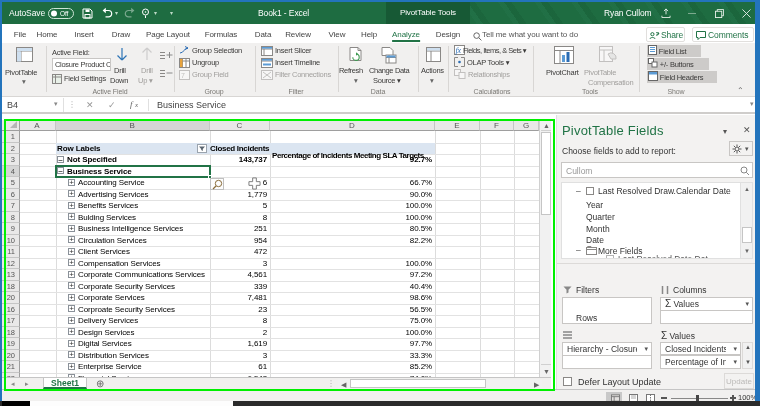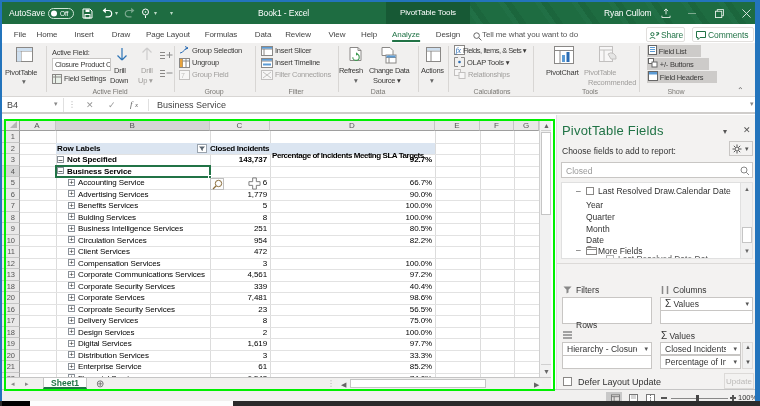--- a/index.html
+++ b/index.html
@@ -289,21 +289,21 @@
         <rect x="8" y="9" width="3" height="7" fill="#5b9bd5"></rect>
         <rect x="12.5" y="6" width="3" height="10" fill="#2b6cb3"></rect>
       </svg>
   <div class="rrow" style="left:544px;top:24px">PivotChart</div>
   <svg class="abs" style="left:597px;top:3px;opacity:.45" width="18" height="18" viewBox="0 0 18 18">
         <rect x="0.5" y="0.5" width="13" height="15" fill="#fff" stroke="#8a8886"></rect>
         <path d="M0.5 4 h13 M5 4 v11.5" stroke="#8a8886"></path>
         <path d="M9 8 a5 5 0 0 1 8 5 l-5 0 z" fill="#d8d8d8" stroke="#8a8886"></path>
       </svg>
   <div class="rrow gray" style="left:582px;top:24px">PivotTable</div>
-  <div class="rrow gray" style="left:586px;top:34px">Recommended</div>
+  <div class="rrow gray" style="left:586px;top:34px">Compensation</div>
   <div class="glabel" style="left:588px">Tools</div>
 
   <div class="showbtn" style="left:645px;top:1.5px;width:54px"><svg style="vertical-align:-1px" width="9" height="10" viewBox="0 0 9 10">
           <rect x="0.5" y="0.5" width="8" height="9" fill="#fff" stroke="#666"></rect>
           <path d="M2 2.5h5M2 4.5h5M2 6.5h5" stroke="#5b9bd5"></path>
         </svg> Field List</div>
   <div class="showbtn" style="left:645px;top:14.5px;width:62px"><svg style="vertical-align:-1px" width="10" height="10" viewBox="0 0 10 10">
           <rect x="0.5" y="0.5" width="5" height="5" fill="#fff" stroke="#666"></rect>
           <rect x="4" y="4" width="5" height="5" fill="#fff" stroke="#666"></rect>
         </svg> +/- Buttons</div>
@@ -495,21 +495,21 @@
   <span class="abs" style="left:186px;top:10px;color:#555;font-size:9px">✕</span>
   <div class="abs" style="left:5px;top:31px;font-size:8.5px">Choose fields to add to report:</div>
   <div class="abs" style="left:172px;top:26px;width:24px;height:15px;border:1px solid #c8c6c4;background:#f3f2f1">
     <svg class="abs" style="left:2px;top:2px" width="10" height="10" viewBox="0 0 10 10">
           <circle cx="5" cy="5" r="2" fill="none" stroke="#555"></circle>
           <path d="M5 0.5v2M5 7.5v2M0.5 5h2M7.5 5h2M1.8 1.8l1.4 1.4M6.8 6.8l1.4 1.4M8.2 1.8L6.8 3.2M3.2 6.8L1.8 8.2" stroke="#555"></path>
         </svg>
     <span class="abs" style="left:15px;top:3px;color:#555;font-size:7px">▾</span>
   </div>
   <div class="whitebox" style="left:4px;top:47px;width:192px;height:16px">
-    <span class="abs" style="left:4px;top:3px;color:#999">Closed</span>
+    <span class="abs" style="left:4px;top:3px;color:#999">Cullom</span>
     <svg class="abs" style="left:178px;top:3px" width="10" height="10" viewBox="0 0 10 10">
           <circle cx="4" cy="4" r="3" fill="none" stroke="#888"></circle>
           <path d="M6.3 6.3 L9 9" stroke="#888"></path>
         </svg>
   </div>
   <div class="whitebox" style="left:4px;top:67px;width:192px;height:77px;border-color:#e0e0e0;overflow:hidden">
     <span class="abs" style="left:14px;top:3px;color:#555">–</span>
     <div class="abs" style="left:24px;top:4px;width:8px;height:8px;border:1px solid #8a8886;background:#fff"></div>
     <div class="abs" style="left:36px;top:3px;white-space:nowrap">Last Resolved Draw.Calendar Date</div>
     <div class="abs" style="left:24px;top:17px">Year</div>
@@ -544,21 +544,21 @@
   <div class="whitebox" style="left:5px;top:182px;width:90px;height:27px"></div>
   <div class="whitebox" style="left:103px;top:182px;width:93px;height:27px"></div>
   <div class="chip" style="left:103px;top:182px;width:93px;height:14px">
         <span class="ct"><span style="font-size:10px">Σ</span> Values</span>
         <span class="dd" style="font-size:7px">▾</span>
       </div>
 
   <svg class="abs" style="left:6px;top:216px" width="9" height="8" viewBox="0 0 9 8">
         <path d="M0 1h9M0 4h9M0 7h9" stroke="#888" stroke-width="1.3"></path>
       </svg>
-  <div class="plabel" style="left:19px;top:205px">Rows</div>
+  <div class="plabel" style="left:19px;top:198px">Rows</div>
   <div class="plabel" style="left:104px;top:215px"><span style="font-size:10px">Σ</span> Values</div>
   <div class="whitebox" style="left:5px;top:227px;width:90px;height:27px"></div>
   <div class="chip" style="left:5px;top:227px;width:90px;height:14px">
         <span class="ct">Hierarchy - Closure Pr</span>
         <span class="dd" style="font-size:7px">▾</span>
       </div>
   <div class="chip" style="left:103px;top:227px;width:81px;height:13px">
         <span class="ct">Closed Incidents</span>
         <span class="dd" style="font-size:7px">▾</span>
       </div>

